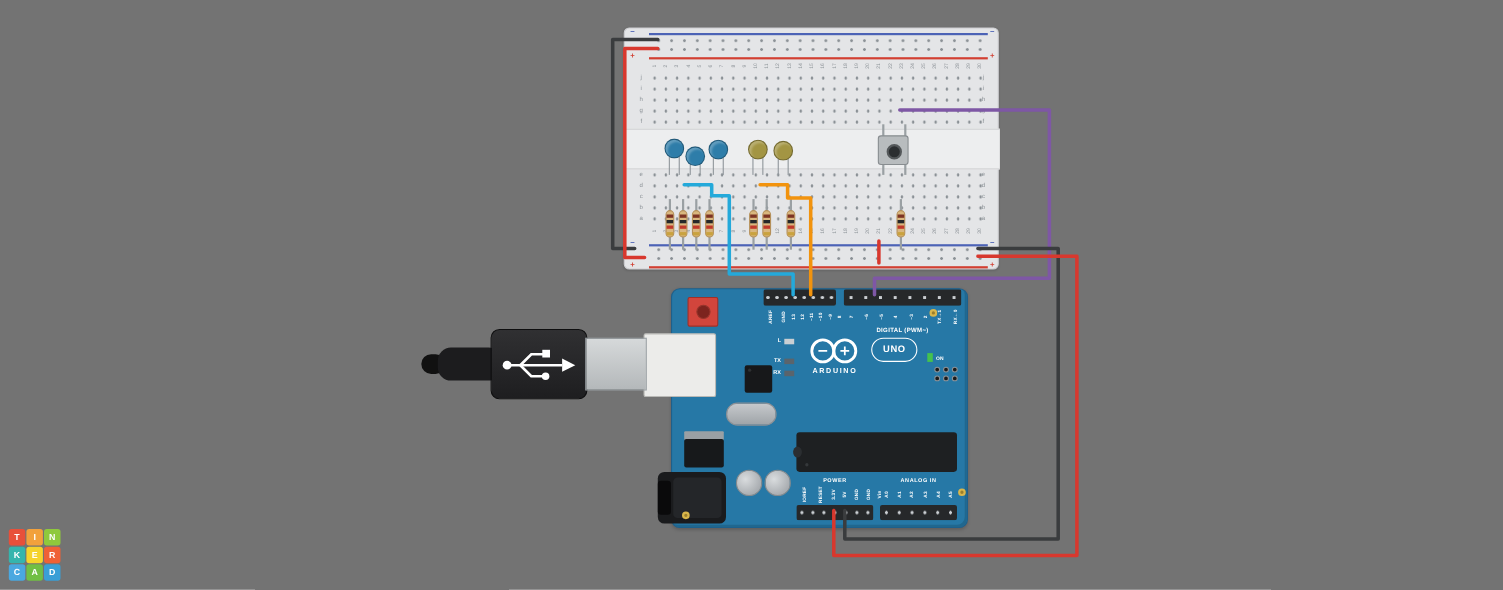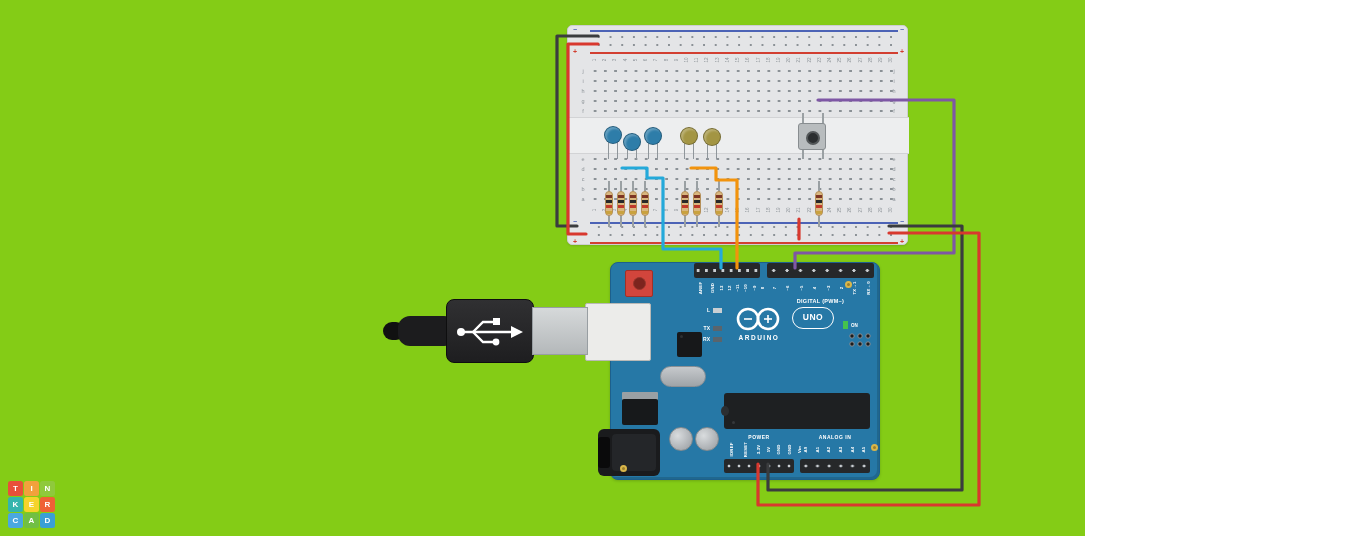--- a/index.html
+++ b/index.html
@@ -1,17 +1,17 @@
 <!DOCTYPE html>
 <html><head>
 <meta charset="utf-8">
 <style>
   * { margin:0; padding:0; box-sizing:border-box; }
   body { font-family:"Liberation Sans", sans-serif; }
-  #canvas { position:relative; width:1085px; height:536px; background:#84cc16; overflow:hidden; }
+  #canvas { position:relative; width:1366px; height:536px; background:#737373; overflow:hidden; }
   .abs { position:absolute; }
 
   
   #breadboard { left:567px; top:25px; width:341px; height:220px; background:#e4e5e7;
     border:1px solid #cdced1; border-radius:5px; box-shadow:0 1px 2px rgba(0,0,0,.12); }
   .rail-line { height:1.6px; width:308px; left:22px; }
   .bb-dots { background-image:radial-gradient(circle,#8b9196 1.15px,transparent 1.35px); }
   .rail-dots { width:304px; height:16px; background-size:11.7px 8px; }
   .block-dots { width:307px; height:50px; background-size:10.233px 10px; }
   .channel { left:0; top:91px; width:341px; height:37px; background:#edeeef;

